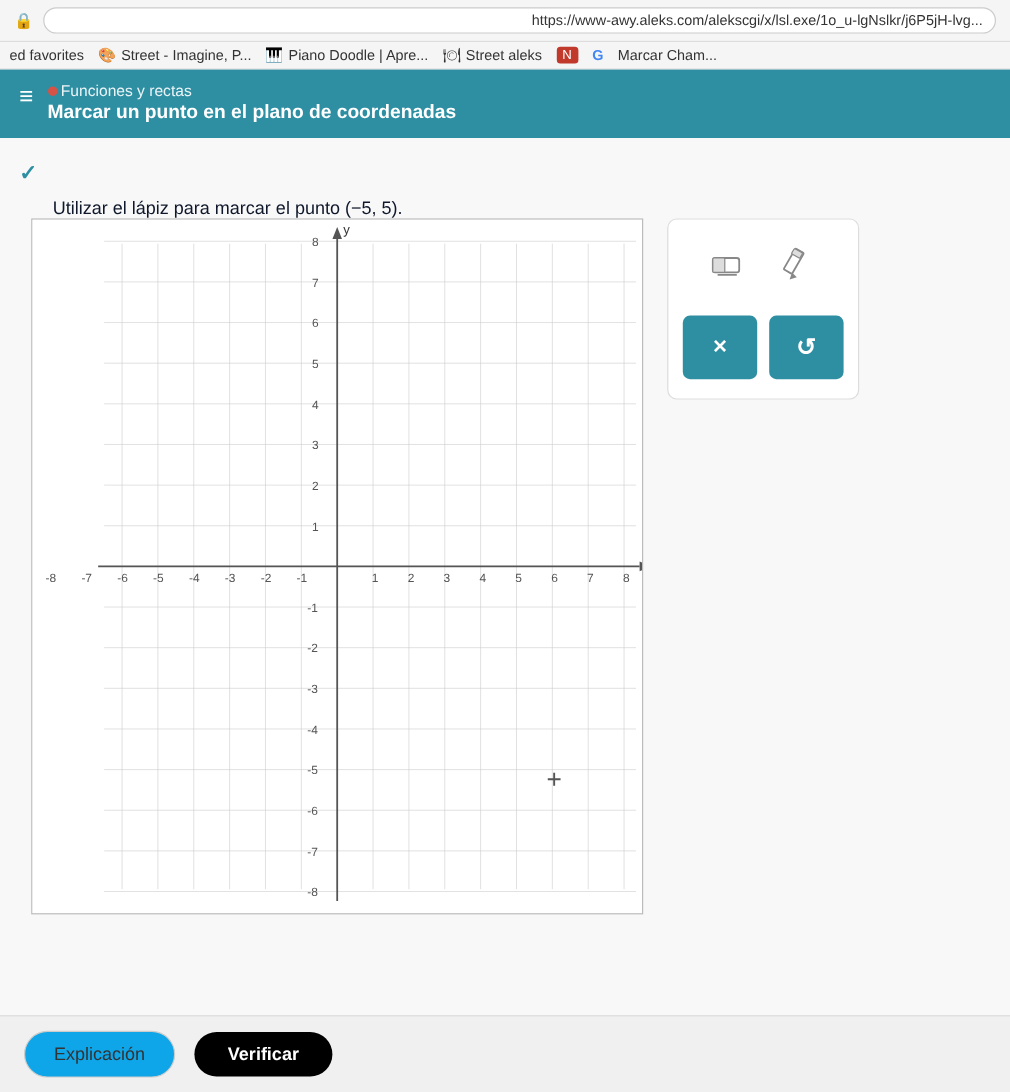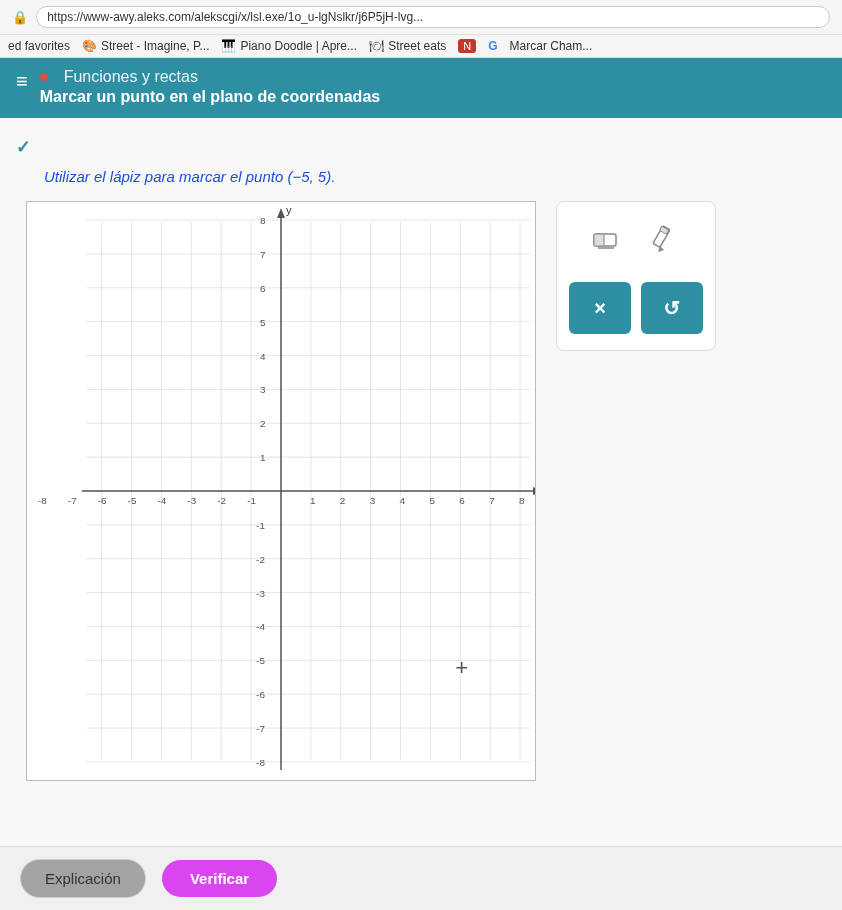--- a/index.html
+++ b/index.html
@@ -24,20 +24,21 @@
     }
     .lock-icon { color: #666; font-size: 13px; }
     .url-bar {
       background: white;
       border: 1px solid #ccc;
       border-radius: 12px;
       padding: 3px 10px;
       font-size: 12px;
       color: #333;
       flex: 1;
+      text-align: right;
     }
 
     
     .bookmarks-bar {
       background: #f5f5f5;
       border-bottom: 1px solid #ddd;
       padding: 4px 8px;
       display: flex;
       align-items: flex-end;
       gap: 12px;
@@ -62,25 +63,25 @@
       align-items: flex-start;
       gap: 12px;
     }
     .menu-icon {
       font-size: 20px;
       cursor: pointer;
       margin-top: 2px;
     }
     .header-text {}
     .header-subtitle {
-      font-size: 16px;
+      font-size: 13px;
       opacity: 0.9;
       display: flex;
       align-items: center;
-      gap: 16px;
+      gap: 3px;
     }
     .red-dot {
       width: 8px; height: 8px;
       background: #e74c3c;
       border-radius: 50%;
       display: inline-block;
     }
     .header-title {
       font-size: 16px;
       font-weight: bold;
@@ -106,24 +107,23 @@
     .check-icon {
       color: #2e8fa3;
       font-size: 18px;
       font-weight: bold;
       margin-top: 2px;
     }
 
     
     .instruction-text {
       font-size: 15px;
-      color: #1d4ed8;
-      margin-bottom: 16px;
+      color: #0f172a;
+      margin-bottom: 0;
       margin-left: 28px;
-      font-style: italic;
     }
 
     
     .graph-tools-container {
       display: flex;
       align-items: flex-start;
       gap: 20px;
       margin-left: 10px;
     }
 
@@ -198,31 +198,31 @@
       width: 842px;
       background: #f0f0f0;
       border-top: 1px solid #ddd;
       padding: 12px 20px;
       display: flex;
       align-items: center;
       gap: 16px;
     }
 
     .btn-explicacion {
-      background: #a3a3a3;
+      background: #0ea5e9;
       border: 1px solid #ccc;
       border-radius: 20px;
       padding: 10px 24px;
       font-size: 15px;
       cursor: pointer;
       color: #333;
     }
 
     .btn-verificar {
-      background: #d946ef;
+      background: #000000;
       border: none;
       border-radius: 20px;
       padding: 10px 28px;
       font-size: 15px;
       cursor: pointer;
       color: white;
       font-weight: bold;
     }
   </style>
 </head>
@@ -238,21 +238,21 @@
   <span class="bookmark-item">
     <span>🎨</span>
     <span>Street - Imagine, P...</span>
   </span>
   <span class="bookmark-item">
     <span>🎹</span>
     <span>Piano Doodle | Apre...</span>
   </span>
   <span class="bookmark-item">
     <span>🍽</span>
-    <span>Street eats</span>
+    <span>Street aleks</span>
   </span>
   <span class="bookmark-item" style="background:#c0392b;color:white;padding:1px 5px;border-radius:3px;font-size:11px;">N</span>
   <span class="bookmark-item" style="color:#4285f4;font-weight:bold;">G</span>
   <span class="bookmark-item">Marcar Cham...</span>
 </div>
 
 <div class="aleks-header">
   <span class="menu-icon">≡</span>
   <div class="header-text">
     <div class="header-subtitle">

